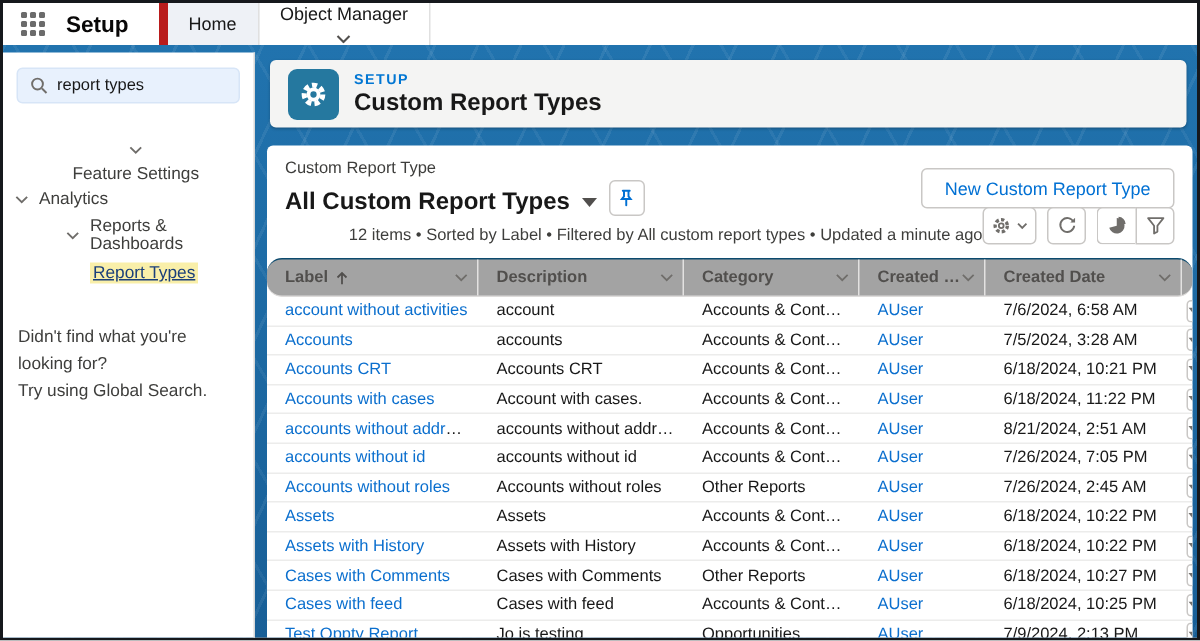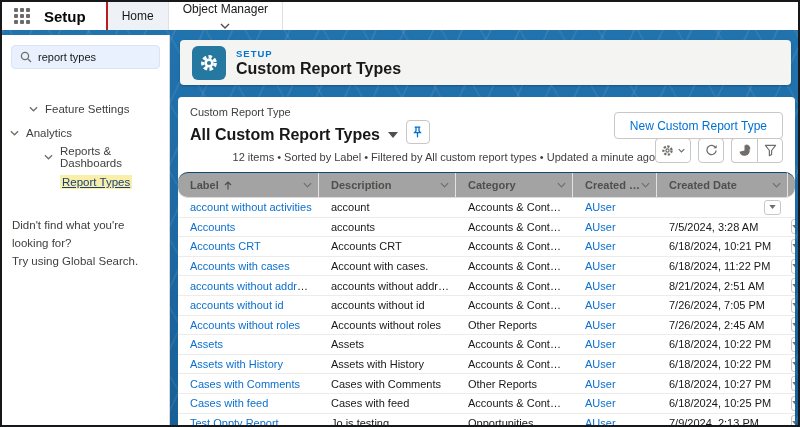--- a/index.html
+++ b/index.html
@@ -11,42 +11,42 @@
   }
 
   
   .topbar { height:28px; background:#fff; display:flex; align-items:stretch; }
   .waffle { align-self:center; margin-left:12px; display:grid;
     grid-template-columns:repeat(3,4px); grid-template-rows:repeat(3,4px); gap:2px; cursor:pointer; }
   .waffle i { width:4px; height:4px; border-radius:1px; background:#6b6b6b; }
   .app-title { align-self:center; font-size:15px; font-weight:700; color:#080707; margin:0 20px 0 14px; }
   .tabs { display:flex; align-items:stretch; }
   .tab { display:flex; align-items:center; gap:7px; padding:0 14px; font-size:12px; color:#181818;
-    border-left:2px solid #b91c1c; border-right:1px solid #e0e0e0; cursor:pointer; }
+    border-left:6px solid #b91c1c; border-right:1px solid #e0e0e0; cursor:pointer; }
   .tab.active { background:#eef1f6; }
   .tab + .tab { border-left:none;flex-direction:column; }
 
   
   .body { display:flex; height:397px;
     background:
       repeating-linear-gradient(115deg, rgba(255,255,255,0.07) 0 2px, rgba(255,255,255,0) 2px 26px),
       repeating-linear-gradient(60deg, rgba(255,255,255,0.06) 0 2px, rgba(255,255,255,0) 2px 34px),
       linear-gradient(180deg,#2173ae,#185f97);
   }
 
   
   .sidebar { width:168px; min-width:168px; background:#fff; margin-top:5px; padding-top:10px;
     border-right:1px solid #d8d8d8; }
   .search-box { margin:0 9px; height:24px; background:#e8f1fd; border:1px solid #d7e5f7; border-radius:4px;
     display:flex; align-items:center; padding:0 8px; gap:6px; }
   .search-box input { border:none; background:transparent; outline:none; font-size:11px; color:#181818;
     font-family:"Liberation Sans", sans-serif; width:110px; }
   .tree { margin-top:28px; font-size:11.5px; color:#3e3e3c; }
   .tree-item { display:flex; align-items:center; gap:7px; height:24px; cursor:pointer; }
-  .lvl0 { padding-left:27px; } .lvl1 { padding-left:8px; } .lvl2 { padding-left:42px; }
+  .lvl0 { padding-left:10px;flex-direction:column; } .lvl1 { padding-left:8px; } .lvl2 { padding-left:42px; }
   .tree-leaf { padding-left:58px; height:26px; display:flex; align-items:center; }
   .tree-leaf a { font-size:11.5px; color:#1a3f7a; text-decoration:underline; background:#f9efa9; padding:1px 2px; cursor:pointer; }
   .sidebar-help { margin-top:22px; padding:0 10px; font-size:11.5px; color:#3e3e3c; line-height:1.55; }
 
   
   .main { flex:1; display:flex; flex-direction:column; min-width:0; }
   .page-card { margin:10px 7px 0 10px; height:45px; background:#f4f4f3; border-radius:4px;
     display:flex; align-items:center; padding:0 12px; box-shadow:0 1px 2px rgba(0,0,0,.25); }
   .tile { width:34px; height:34px; border-radius:6px; background:#25789f; display:flex; align-items:center; justify-content:center; }
   .ph-text { margin-left:10px; }
@@ -322,20 +322,21 @@
             </div>
           <div class="th th-action"></div>
         </div>
 
         <div class="tbody">
           <div class="grid-row trow">
               <div class="td"><a class="cell-link">account without activities</a></div>
               <div class="td">account</div>
               <div class="td">Accounts &amp; Contacts</div>
               <div class="td"><a class="cell-link">AUser</a></div>
+              <div class="td">7/6/2024, 6:58 AM</div>
               <div class="td td-action">
                 <button class="btn row-action">
                   <span>
                     <svg width="7" height="4" viewBox="0 0 8 5">
                       <path d="M0 0h8L4 5z" fill="#706e6b"></path>
                     </svg>
                   </span>
                 </button>
               </div>
             </div>

